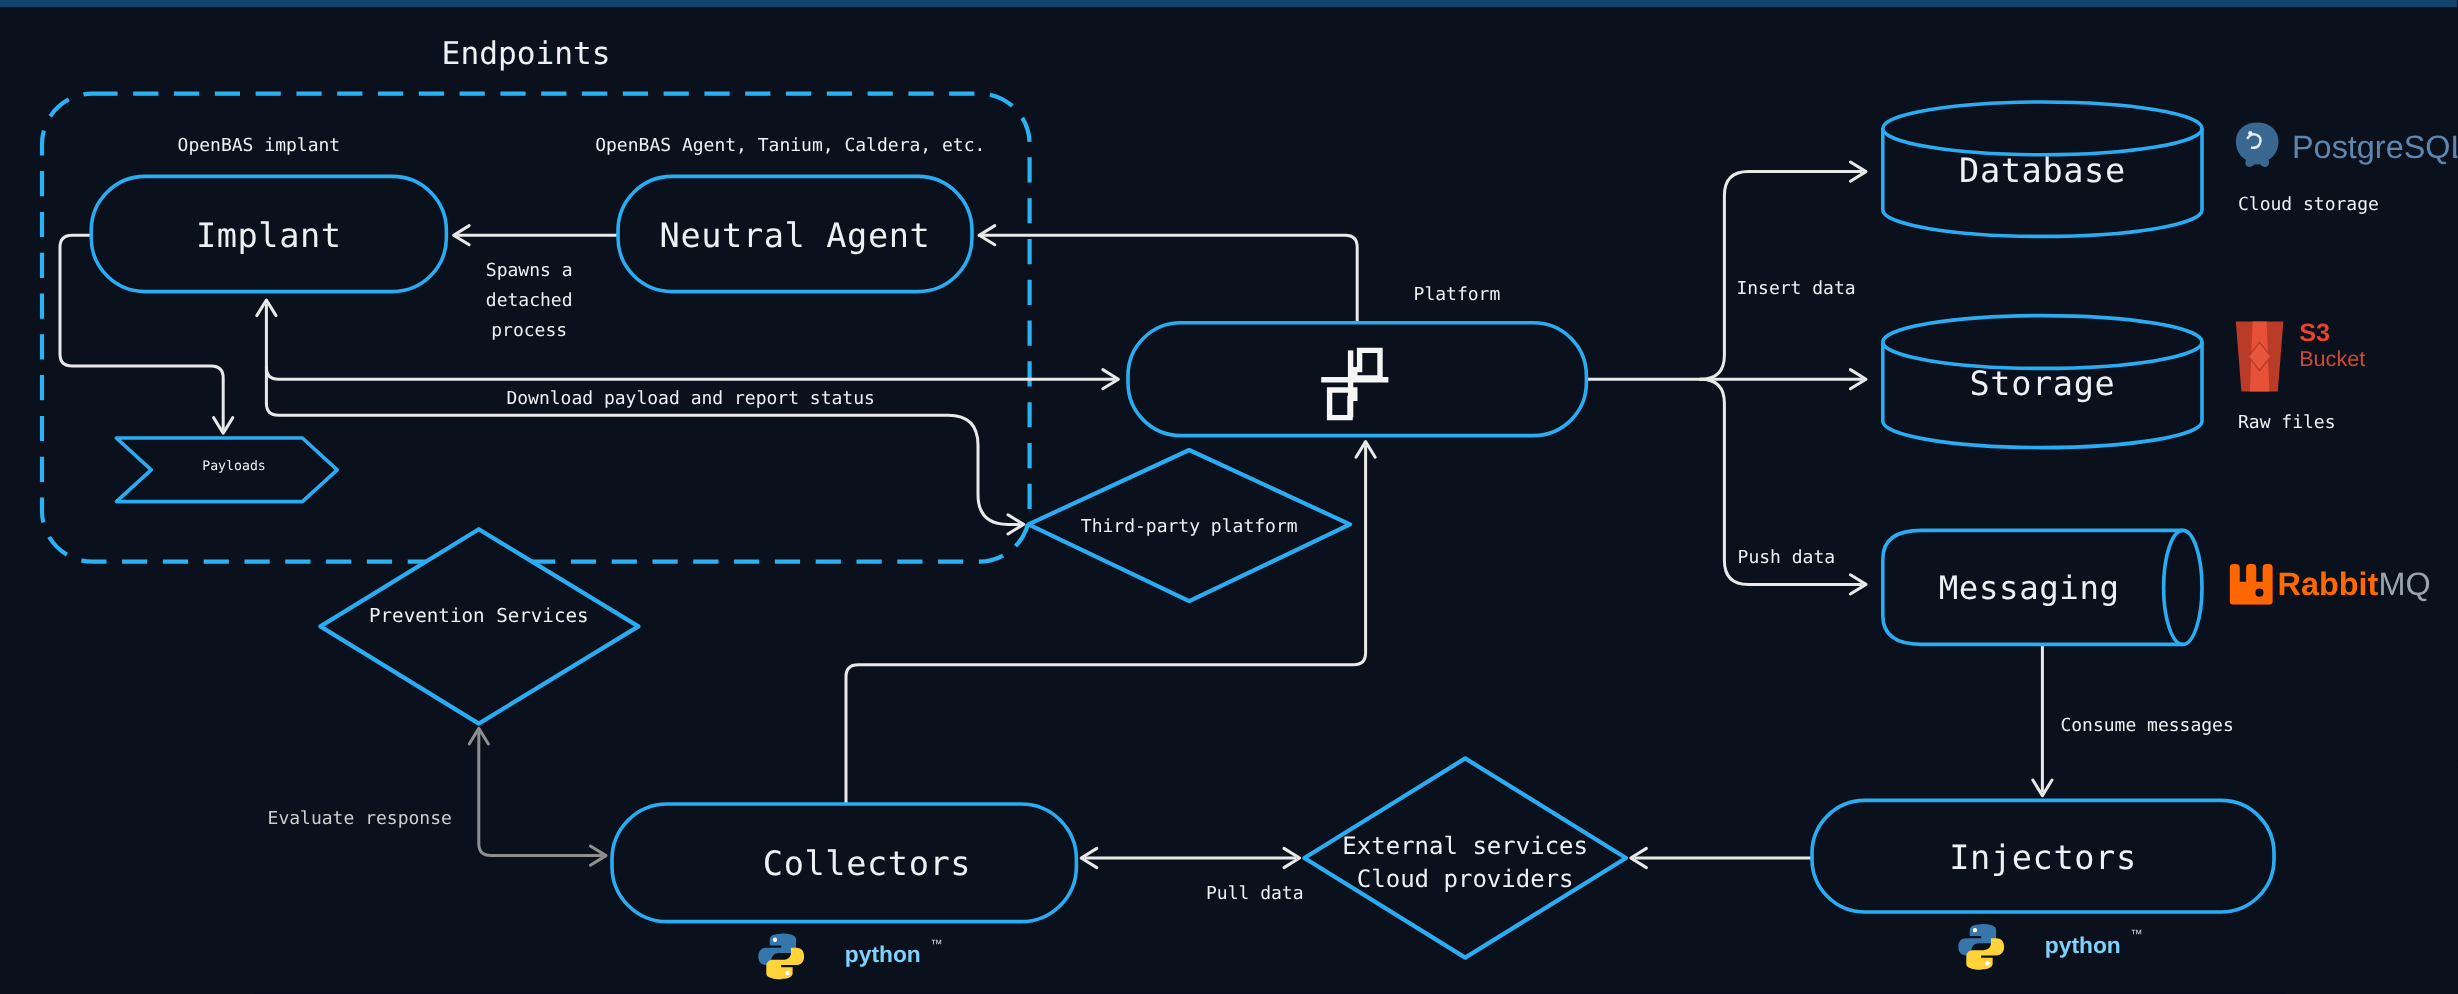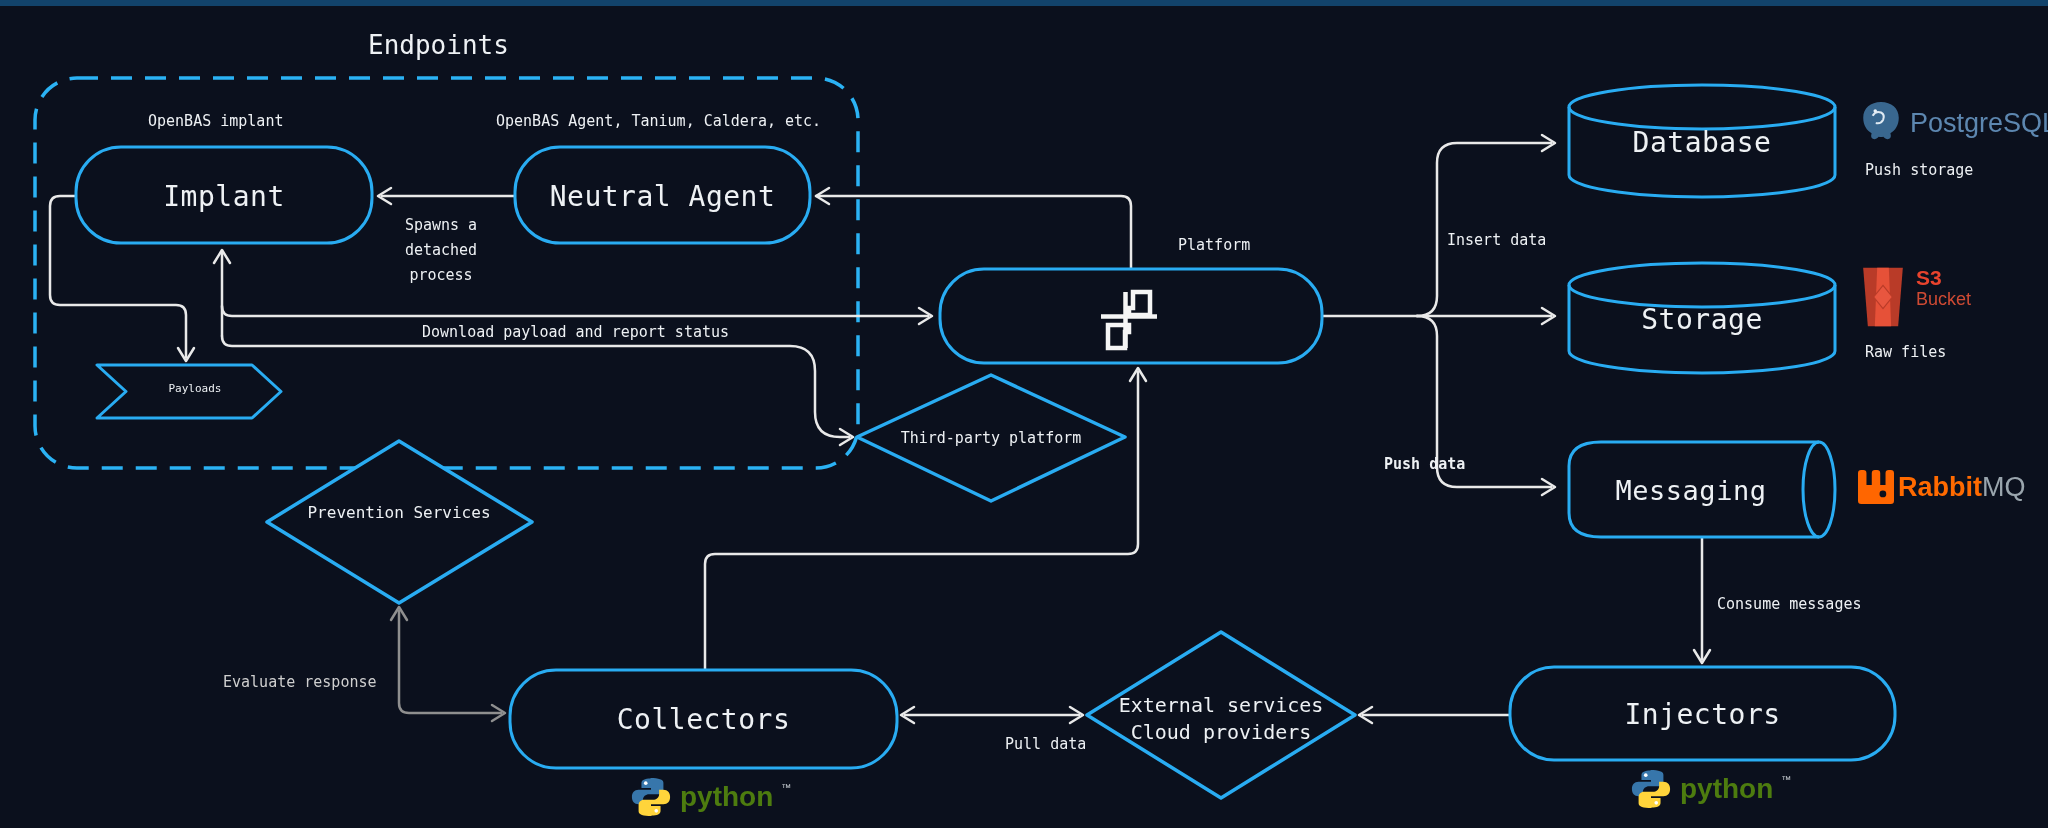--- a/index.html
+++ b/index.html
@@ -11,21 +11,21 @@
   .lbl.sm{font-size:15px;}
   .lbl.node{font-size:28px;letter-spacing:.5px;}
   .center{text-align:center;white-space:normal;}
   .title{font-size:26px;}
   .pg-word{font-family:"Liberation Sans",sans-serif;font-size:27px;color:#5d87b0;}
   .s3-word{font-family:"Liberation Sans",sans-serif;font-weight:bold;font-size:21px;color:#e8432d;line-height:1.1;}
   .s3-sub{font-family:"Liberation Sans",sans-serif;font-size:18px;color:#cf4a33;font-weight:normal;text-align:center;}
   .rabbit-row{display:flex;align-items:center;gap:4px;font-family:"Liberation Sans",sans-serif;font-size:27px;font-weight:bold;justify-content:space-between;}
   .rabbit-a{color:#ff6a00;} .rabbit-b{color:#9aa5ad;font-weight:normal;}
   .py-row{display:flex;align-items:center;gap:8px;}
-  .py-word{font-family:"Liberation Sans",sans-serif;font-size:28px;color:#4d7c0f;font-weight:600;}
+  .py-word{font-family:"Liberation Sans",sans-serif;font-size:19px;color:#7dd3fc;font-weight:600;margin-left:24px;}
   .py-tm{font-family:"Liberation Sans",sans-serif;font-size:10px;color:#cfd4d9;vertical-align:top;position:relative;top:-10px;}
 </style>
 </head>
 <body>
 
 <div id="stage">
   <div id="topbar"></div>
 
   <svg class="layer" width="2048" height="828" viewBox="0 0 2048 828">
 
@@ -125,40 +125,40 @@
   <div class="lbl sm" style="left:1178px;top:236px;">Platform</div>
 
   <div class="lbl center" style="left:857px;top:429px;width:268px;font-size:15px;">Third-party platform</div>
 
   <div class="lbl center" style="left:267px;top:499px;width:264px;font-size:16px;line-height:27px;">
     <div>Prevention Services</div>
   </div>
 
   <div class="lbl sm" style="left:223px;top:673px;color:#cfcfcf;">Evaluate response</div>
 
-  <div class="lbl node center" style="left:510px;top:703px;width:387px;">Collectors</div>
+  <div class="lbl node center" style="left:510px;top:703px;width:387px;padding-left:19px;">Collectors</div>
 
   <div class="lbl sm" style="left:1005px;top:735px;">Pull data</div>
 
   <div class="lbl center" style="left:1087px;top:692px;width:268px;font-size:20px;line-height:27px;">
     <div>External services</div>
     <div>Cloud providers</div>
   </div>
 
   <div class="lbl node center" style="left:1510px;top:698px;width:385px;">Injectors</div>
 
   <div class="lbl sm" style="left:1447px;top:231px;">Insert data</div>
-  <div class="lbl sm" style="left:1384px;top:455px;font-weight:bold;">Push data</div>
+  <div class="lbl sm" style="left:1448px;top:455px;">Push data</div>
   <div class="lbl sm" style="left:1717px;top:595px;">Consume messages</div>
 
   <div class="lbl node center" style="left:1569px;top:126px;width:266px;">Database</div>
   <div class="lbl node center" style="left:1569px;top:303px;width:266px;">Storage</div>
   <div class="lbl center" style="left:1569px;top:475px;width:244px;font-size:27px;letter-spacing:.5px;">Messaging</div>
 
-  <div class="lbl sm" style="left:1865px;top:161px;">Push storage</div>
+  <div class="lbl sm" style="left:1865px;top:161px;">Cloud storage</div>
   <div class="lbl sm" style="left:1865px;top:343px;">Raw files</div>
 
   <div style="position:absolute;left:1860px;top:100px;display:flex;align-items:center;gap:8px;">
     <svg width="42" height="46" viewBox="0 0 40 44">
       <path d="M20,2 C10,2 3,8 3,17 c0,7 3.5,12.5 8,14.7 c-0.8,2.6 -0.5,4.6 1.2,5.4 c1.8,0.9 3.9,-0.1 5.6,-1.9 c0.7,0.1 1.5,0.2 2.2,0.2 s1.5,-0.1 2.2,-0.2 c1.7,1.8 3.8,2.8 5.6,1.9 c1.7,-0.8 2,-2.8 1.2,-5.4 c4.5,-2.2 8,-7.7 8,-14.7 C37,8 30,2 20,2 z" fill="#39678f"></path>
       <path d="M12,15 q3,-5 8,-3 q4,2 2,7 q-2,4 -7,3" fill="none" stroke="#dfe9f2" stroke-width="2"></path>
       <circle cx="14.5" cy="10.5" r="1.7" fill="#eaf1f7"></circle>
     </svg>
     <span class="pg-word">PostgreSQL</span>
   </div>

